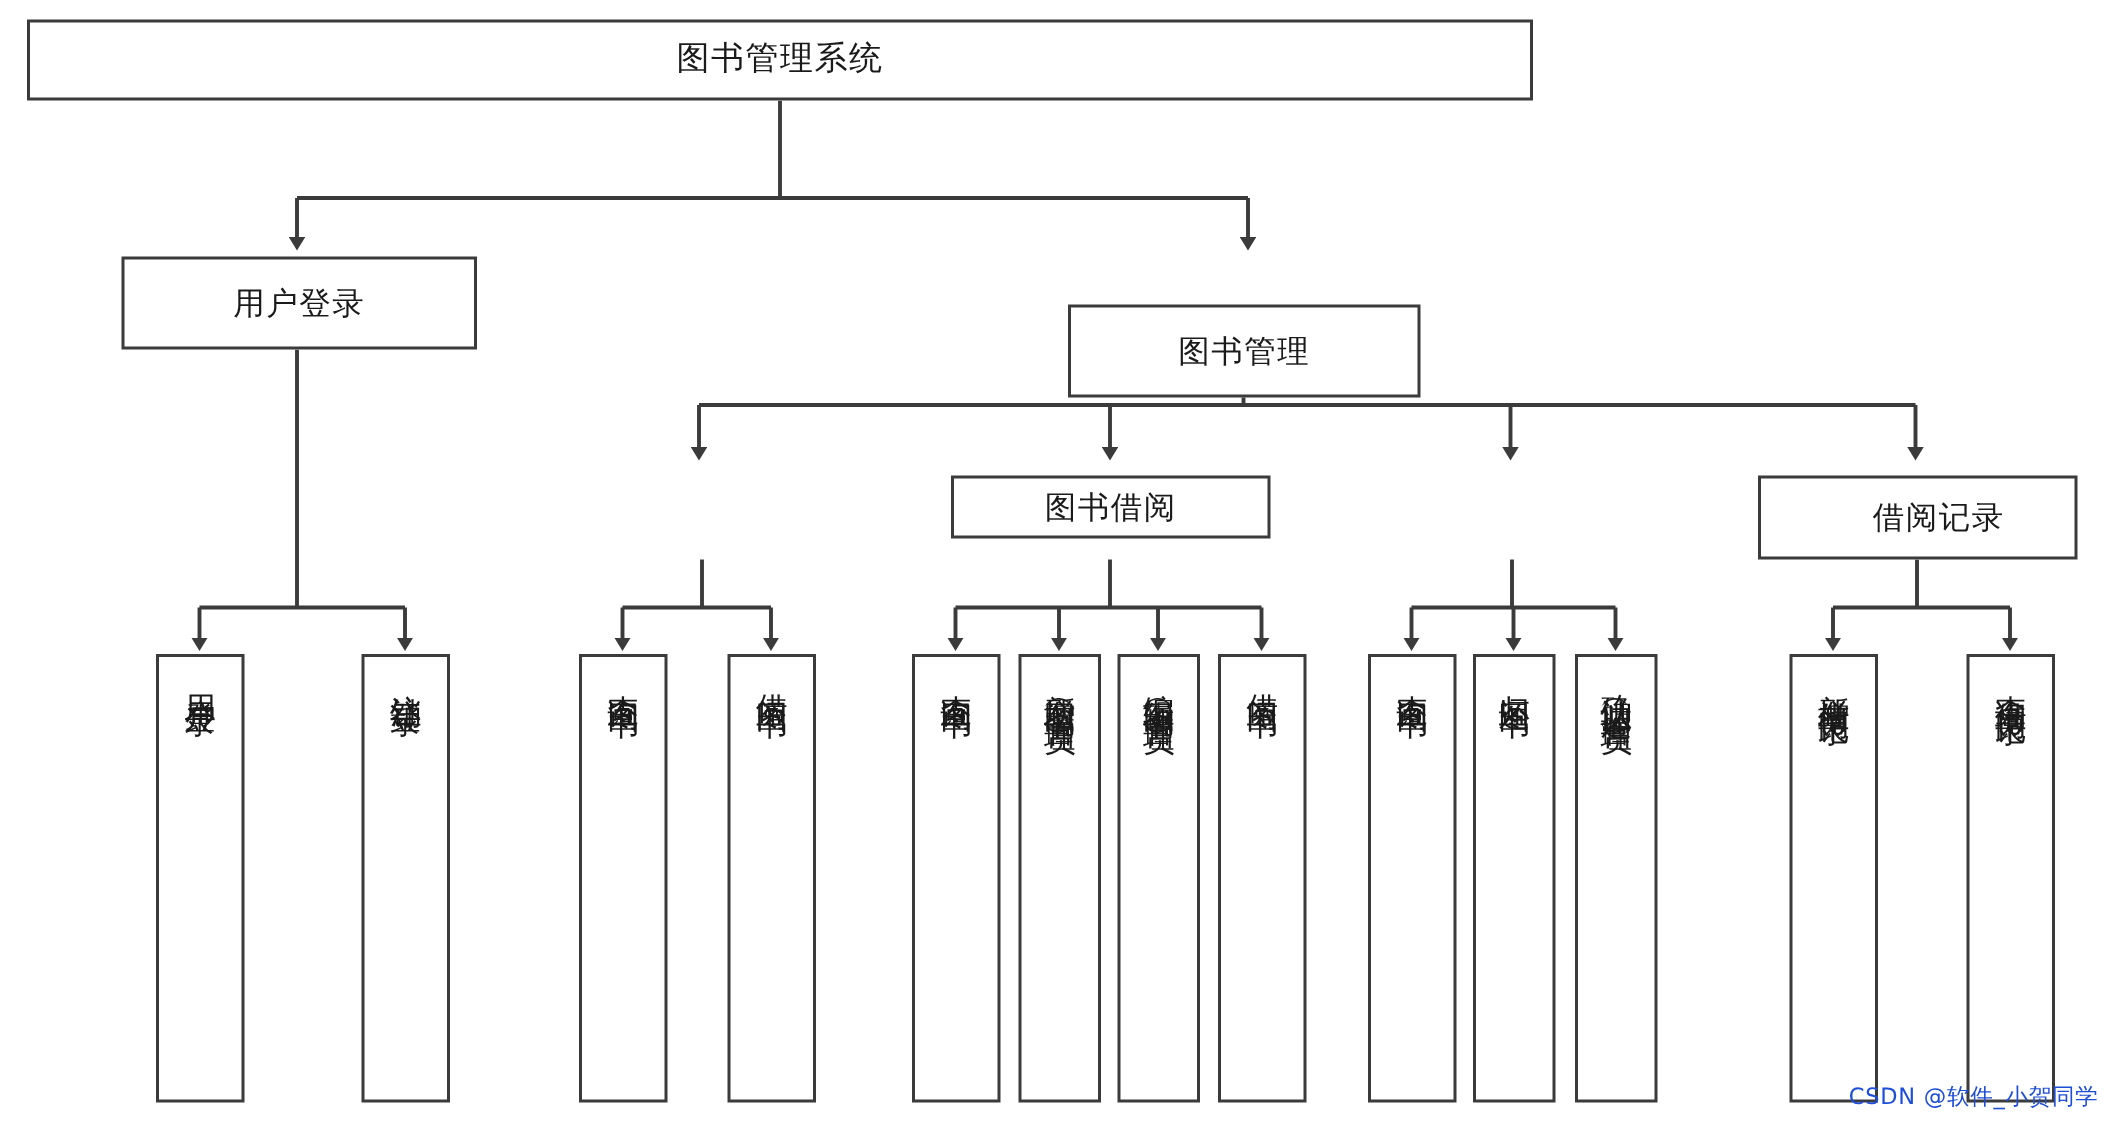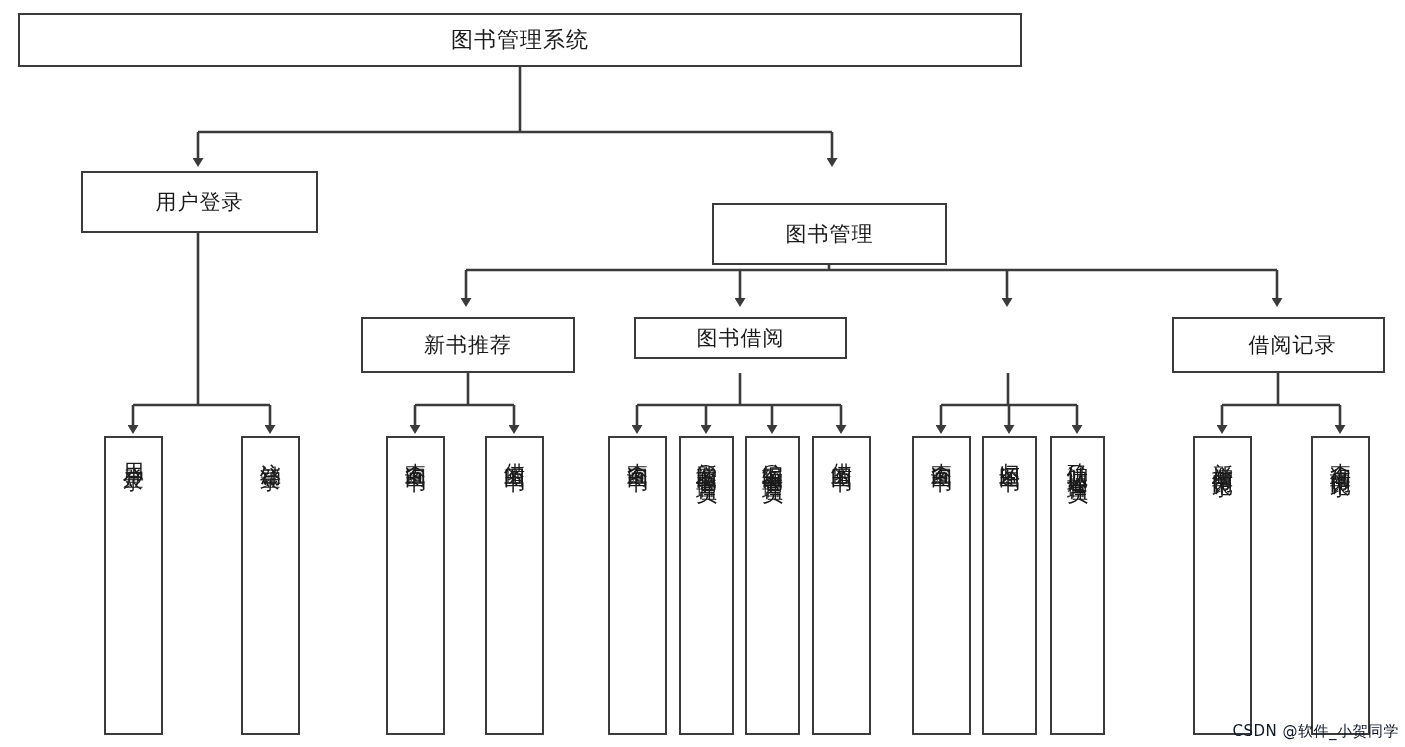--- a/index.html
+++ b/index.html
@@ -63,21 +63,21 @@
     font-size: 21px;
     line-height: 1.05;
     letter-spacing: 3px;
     white-space: nowrap;
   }
   .watermark {
     position: absolute;
     right: 6px;
     bottom: 6px;
     font-size: 15px;
-    color: #0f172a;
+    color: #1d4ed8;
     letter-spacing: 0.5px;
     z-index: 5;
     white-space: nowrap;
     margin-top: 48px;
   }
 </style>
 </head>
 <body>
 
 <div id="canvas">
@@ -136,23 +136,20 @@
     <span class="label">图书管理系统</span>
   </div>
 
   <div class="node node-h" style="left:81px; top:171px; width:237px; height:62px;">
     <span class="label">用户登录</span>
   </div>
   <div class="node node-h" style="left:712px; top:171px; width:235px; height:62px;margin-top:32px;">
     <span class="label">图书管理</span>
   </div>
 
-  <div class="node node-h" style="left:361px; top:317px; width:214px; height:56px;">
-    <span class="label">新书推荐</span>
-  </div>
   <div class="node node-h" style="left:634px; top:317px; width:213px; height:42px;">
     <span class="label">图书借阅</span>
   </div>
   <div class="node node-h" style="left:1172px; top:317px; width:213px; height:56px;padding-left:28px;">
     <span class="label">借阅记录</span>
   </div>
 
   <div class="node node-v" style="left:104px; top:436px; width:59px; height:299px;">
     <span class="label">用户登录</span>
   </div>

